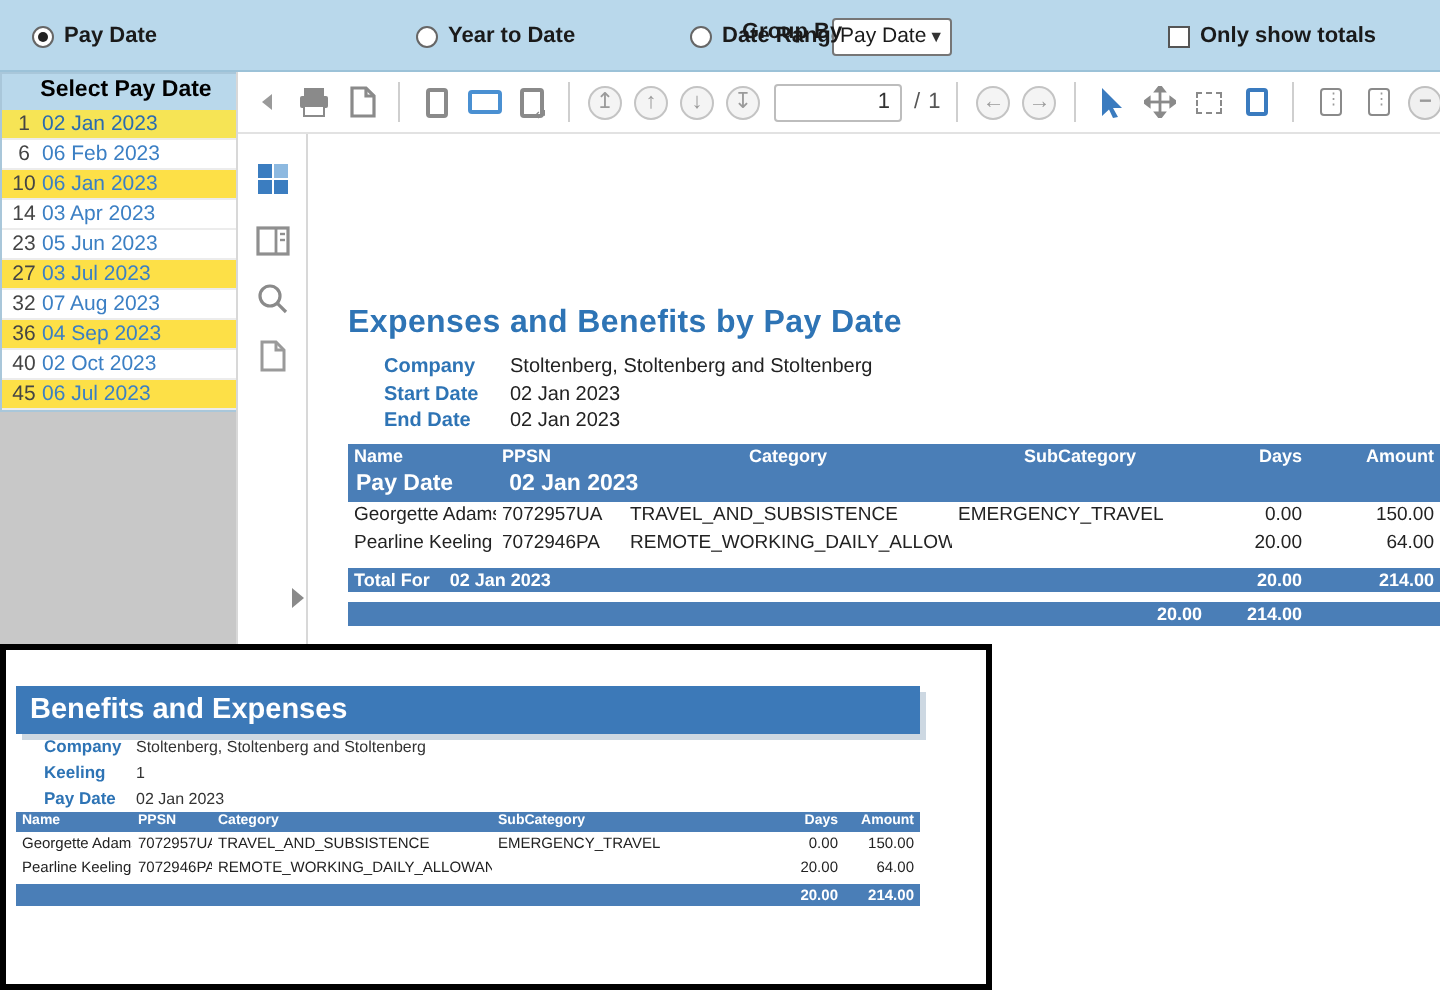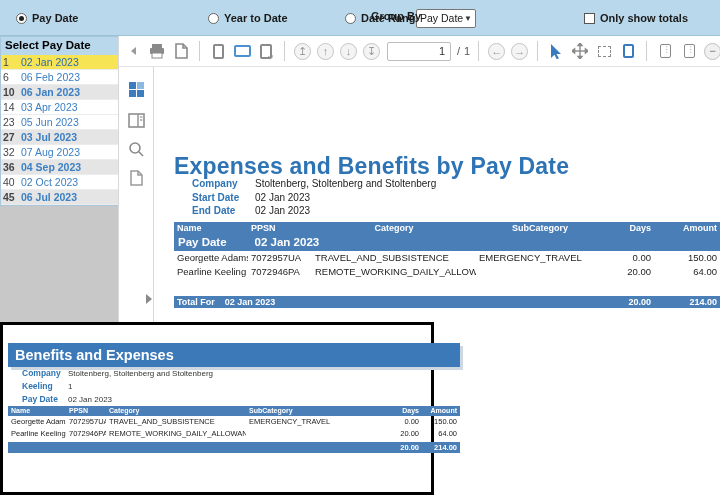--- a/index.html
+++ b/index.html
@@ -11,26 +11,26 @@
             border-bottom:1px solid #9cc2d8; font-size:11px; font-weight:bold; color:#1a1a1a; }
   .topbar .item { position:absolute; top:0; height:36px; display:flex; align-items:center; gap:5px; }
   .radio { width:11px; height:11px; border:1px solid #666; border-radius:50%; background:#fff; position:relative; flex:0 0 auto; }
   .radio.checked::after { content:""; position:absolute; left:2px; top:2px; width:5px; height:5px; border-radius:50%; background:#222; }
   .gselect { width:60px; height:19px; background:#fff; border:1px solid #767676; border-radius:2px;
              font-size:10.5px; font-weight:normal; display:flex; align-items:center; padding:0 3px; justify-content:space-between; }
   .checkbox { width:11px; height:11px; border:1px solid #555; background:#fff; flex:0 0 auto; }
 
   
   .left-region { position:absolute; left:0; top:36px; width:118px; height:286px; background:#c8c8c8; }
-  .pd-list { position:absolute; left:0; top:0; width:122px; background:#fff; border:1px solid #a9c7da; }
+  .pd-list { position:absolute; left:0; top:0; width:122px; background:#fff; border:1px solid #a9c7da;text-align:center; }
   .pd-header { height:18px; line-height:17px; background:#b9d8eb; font-size:11.5px; font-weight:bold; padding-left:4px; color:#000; }
   .prow { height:15px; display:flex; align-items:center; font-size:10.5px; border-bottom:1px solid #ececec; cursor:pointer; }
   .prow .num { width:20px; padding-left:2px; color:#444; }
   .prow .pdate { color:#3b7fc4; }
-  .prow.alt { background:#e5e5e5;font-weight:bold; }
+  .prow.alt { background:#fde047; }
   .prow.sel { background:#f6e455; }
   .prow.sel .pdate { color:#2a6bb0; }
 
   
   .viewer { position:absolute; left:118px; top:36px; width:602px; height:286px; background:#fff; border-left:1px solid #d8d8d8; }
   .vtoolbar { position:absolute; left:0; top:0; width:100%; height:31px; border-bottom:1px solid #e2e2e2;
               display:flex; align-items:center; padding-left:2px; overflow:hidden; }
   .tsep { width:1px; height:20px; background:#cfcfcf; margin:0 6px; flex:0 0 auto; }
   .ticon { display:flex; align-items:center; justify-content:center; width:20px; height:22px; margin:0 2px; flex:0 0 auto; color:#8a8a8a; }
   .circ { width:17px; height:17px; border:1px solid #c4c4c4; background:#f4f4f4; border-radius:50%;
@@ -51,41 +51,41 @@
 
   .icon-strip { position:absolute; left:0; top:31px; width:35px; height:255px; border-right:1px solid #d8d8d8; background:#fff; }
   .strip-icon { position:absolute; left:7px; width:20px; height:20px; display:flex; align-items:center; justify-content:center; }
   .thumb-grid { display:grid; grid-template-columns:7px 7px; grid-template-rows:7px 7px; gap:1px; }
   .thumb-grid i { background:#3b7dc0; }
   .thumb-grid i.lt { background:#8db9e0; }
   .splitter-tri { position:absolute; left:27px; top:258px; width:0; height:0;
                   border-top:5px solid transparent; border-bottom:5px solid transparent; border-left:6px solid #8a8a8a; }
 
   .page-area { position:absolute; left:36px; top:31px; right:0; bottom:0; background:#fff; overflow:hidden; }
-  .rpt-title { position:absolute; left:19px; top:86px; font-size:23px; font-weight:bold; color:#2e74b5; letter-spacing:0.2px; }
+  .rpt-title { position:absolute; left:19px; top:86px; font-size:16px; font-weight:bold; color:#2e74b5; letter-spacing:0.2px; }
   .rpt-fields { position:absolute; left:37px; top:110px; font-size:10px; }
   .rfield { height:13.5px; line-height:13.5px; display:flex; }
   .rfield .lbl { width:63px; color:#2e74b5; font-weight:bold; }
   .rfield .val { color:#222; }
 
   .rtable { position:absolute; left:19px; top:155px; width:546px; }
   .rrow { display:grid; grid-template-columns:74px 64px 164px 128px 50px 66px; }
   .rrow .c { padding:0 3px; white-space:nowrap; overflow:hidden; }
   .ac { text-align:center; } .ar { text-align:right; }
   .rhead { background:#4a7eb7; color:#fff; font-weight:bold; font-size:9px; height:13px; line-height:13px; }
   .rgroup { background:#4a7eb7; color:#fff; font-weight:bold; font-size:11.5px; height:16px; line-height:15px; padding-left:4px; }
   .rgroup .gv { margin-left:28px; }
   .rdata { font-size:9.5px; color:#222; height:14px; line-height:14px; }
   .rtotal { background:#4a7eb7; color:#fff; font-weight:bold; font-size:9px; height:12px; line-height:12px;
-            display:grid; grid-template-columns:430px 50px 66px; margin-top:17px; }
+            display:grid; grid-template-columns:430px 50px 66px; margin-top:5px; }
   .rtotal .c { padding:0 3px; white-space:nowrap; }
   .rtotal .tv { margin-left:10px; }
 
   
-  .overlay { position:absolute; left:0; top:322px; width:434px; height:173px; background:#fff; border:3px solid #000; }
+  .overlay { position:absolute; left:0; top:322px; width:496px; height:173px; background:#fff; border:3px solid #000; }
   .obanner { position:absolute; left:5px; top:18px; width:452px; height:24px; background:#3c79b8;
              color:#fff; font-weight:bold; font-size:14.5px; line-height:24px; padding-left:7px;
              box-shadow:3px 3px 0 #cdd8e2; }
   .ofields { position:absolute; left:19px; top:42px; font-size:8.5px; }
   .ofield { height:13px; line-height:13px; display:flex; }
   .ofield .lbl { width:46px; color:#2e74b5; font-weight:bold; }
   .ofield .val { color:#333; font-size:8px; }
   .otable { position:absolute; left:5px; top:81px; width:452px; }
   .orow { display:grid; grid-template-columns:58px 40px 140px 144px 32px 38px; }
   .orow .c { padding:0 3px; white-space:nowrap; overflow:hidden; }

